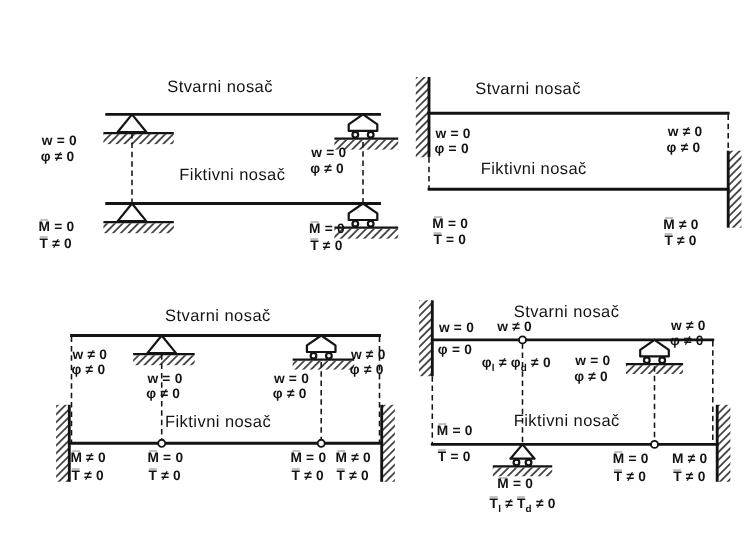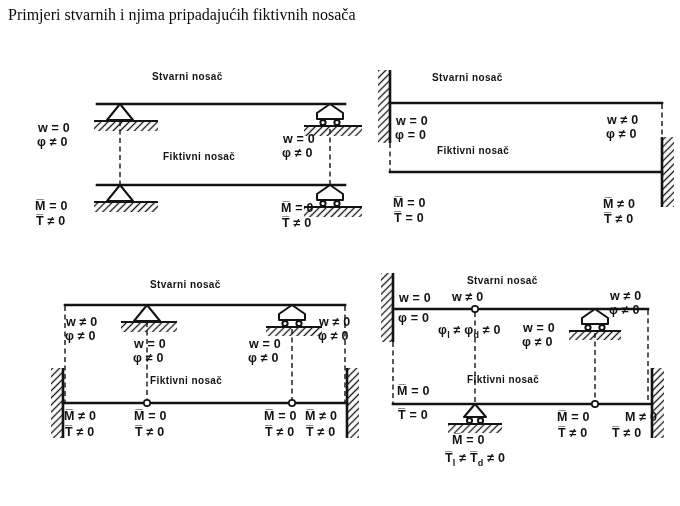--- a/index.html
+++ b/index.html
@@ -1,21 +1,21 @@
 <!DOCTYPE html>
 <html><head>
 <meta charset="utf-8">
 <style>
   html,body{margin:0;padding:0;background:#ffffff;}
   #page{position:relative;width:680px;height:506px;background:#fff;overflow:hidden;
         font-family:"Liberation Sans",sans-serif;color:#131313;}
   #art{position:absolute;left:0;top:0;}
   .title{position:absolute;font-family:"Liberation Serif",serif;font-size:16px;
          color:#0a0a0a;white-space:nowrap;}
-  .sec{position:absolute;font-size:10px;font-weight:bold;letter-spacing:.4px;white-space:nowrap;}
+  .sec{position:absolute;font-size:15px;font-weight:normal;letter-spacing:.4px;white-space:nowrap;}
   .lbl{position:absolute;font-size:12.5px;font-weight:bold;white-space:nowrap;letter-spacing:.2px;}
   .lbl sub{font-size:9px;line-height:1;}
   .bm{stroke:#131313;stroke-width:2.6;stroke-linecap:square;}
   .gr{stroke:#131313;stroke-width:2;}
   .da{stroke:#131313;stroke-width:1.4;stroke-dasharray:5 3.5;}
   .wl{stroke:#131313;stroke-width:2.6;}
   .sp{fill:#fff;stroke:#131313;stroke-width:2;stroke-linejoin:round;}
   .hg{fill:#fff;stroke:#131313;stroke-width:1.7;}
 </style>
 </head>
@@ -134,21 +134,20 @@
         <rect x="448" y="425" width="54" height="8" fill="url(#h)"></rect>
       </g>
       <circle class="hg" cx="595" cy="404" r="3.2"></circle>
       <g>
         <line class="wl" x1="652" y1="368" x2="652" y2="438"></line>
         <rect x="652" y="368" width="12" height="70" fill="url(#h)"></rect>
       </g>
     </g>
   </svg>
 
-  <span class="title" style="left:8px;top:6px">Primjeri stvarnih i njima pripadajućih fiktivnih nosača</span>
 
   <span class="sec" style="left:152px;top:71px">Stvarni nosač</span>
   <span class="lbl" style="left:38px;top:121px">w = 0</span>
   <span class="lbl" style="left:37px;top:135px">φ ≠ 0</span>
   <span class="lbl" style="left:283px;top:132px">w = 0</span>
   <span class="lbl" style="left:282px;top:146px">φ ≠ 0</span>
   <span class="sec" style="left:163px;top:151px">Fiktivni nosač</span>
   <span class="lbl" style="left:35px;top:199px">M̅ = 0</span>
   <span class="lbl" style="left:36px;top:214px">T̅ ≠ 0</span>
   <span class="lbl" style="left:281px;top:201px">M̅ = 0</span>
@@ -193,16 +192,16 @@
   <span class="lbl" style="left:522px;top:335px">φ ≠ 0</span>
   <span class="lbl" style="left:610px;top:289px">w ≠ 0</span>
   <span class="lbl" style="left:609px;top:303px">φ ≠ 0</span>
   <span class="sec" style="left:467px;top:374px">Fiktivni nosač</span>
   <span class="lbl" style="left:397px;top:384px">M̅ = 0</span>
   <span class="lbl" style="left:398px;top:408px">T̅ = 0</span>
   <span class="lbl" style="left:452px;top:433px">M̅ = 0</span>
   <span class="lbl" style="left:445px;top:451px"><span>T̅</span><sub>l</sub><span> ≠ T̅</span><sub>d</sub><span> ≠ 0</span></span>
   <span class="lbl" style="left:557px;top:410px">M̅ = 0</span>
   <span class="lbl" style="left:558px;top:426px">T̅ ≠ 0</span>
-  <span class="lbl" style="left:625px;top:410px">M ≠ 0</span>
+  <span class="lbl" style="left:611px;top:410px">M ≠ 0</span>
   <span class="lbl" style="left:612px;top:426px">T̅ ≠ 0</span>
 
 </div>
 
 </body></html>

